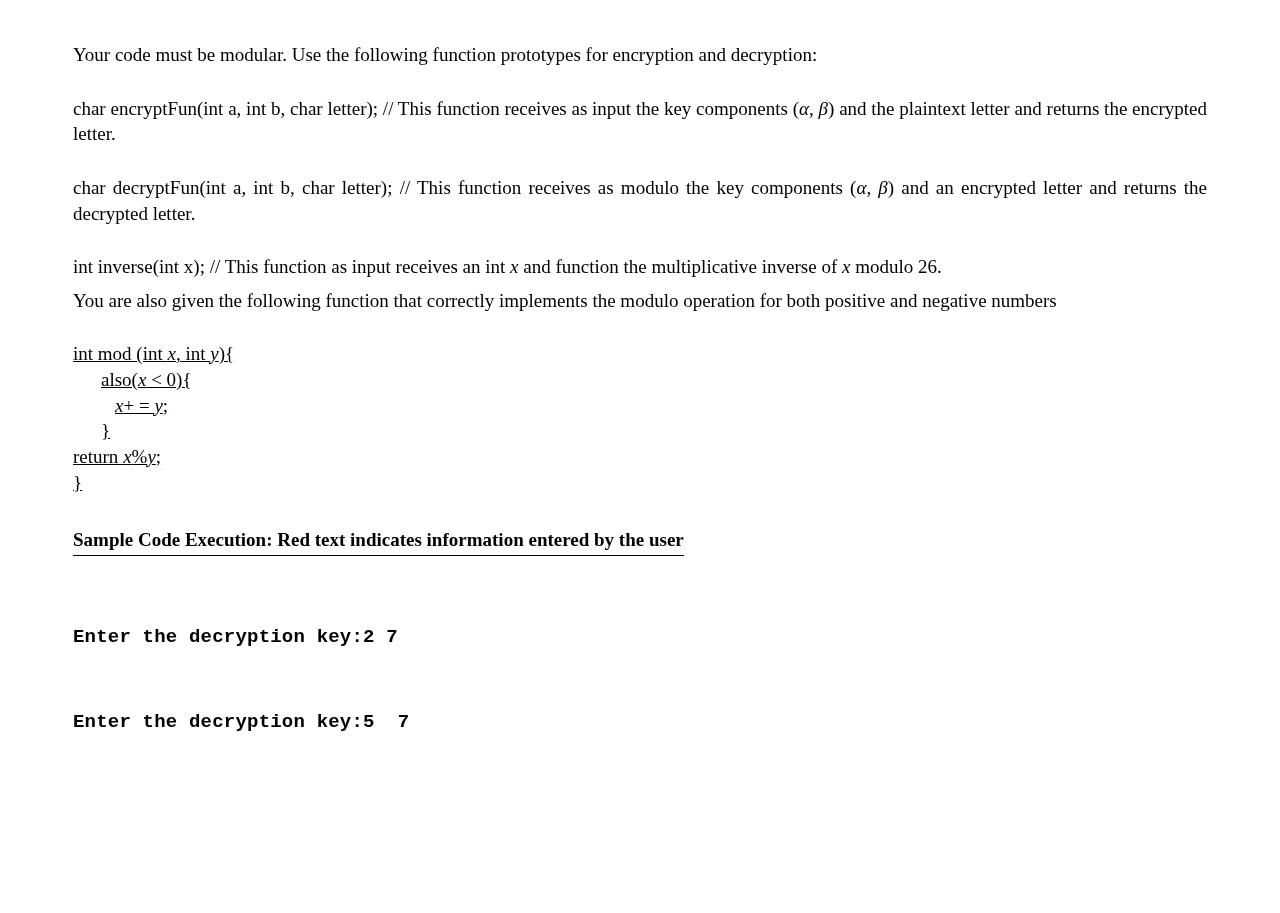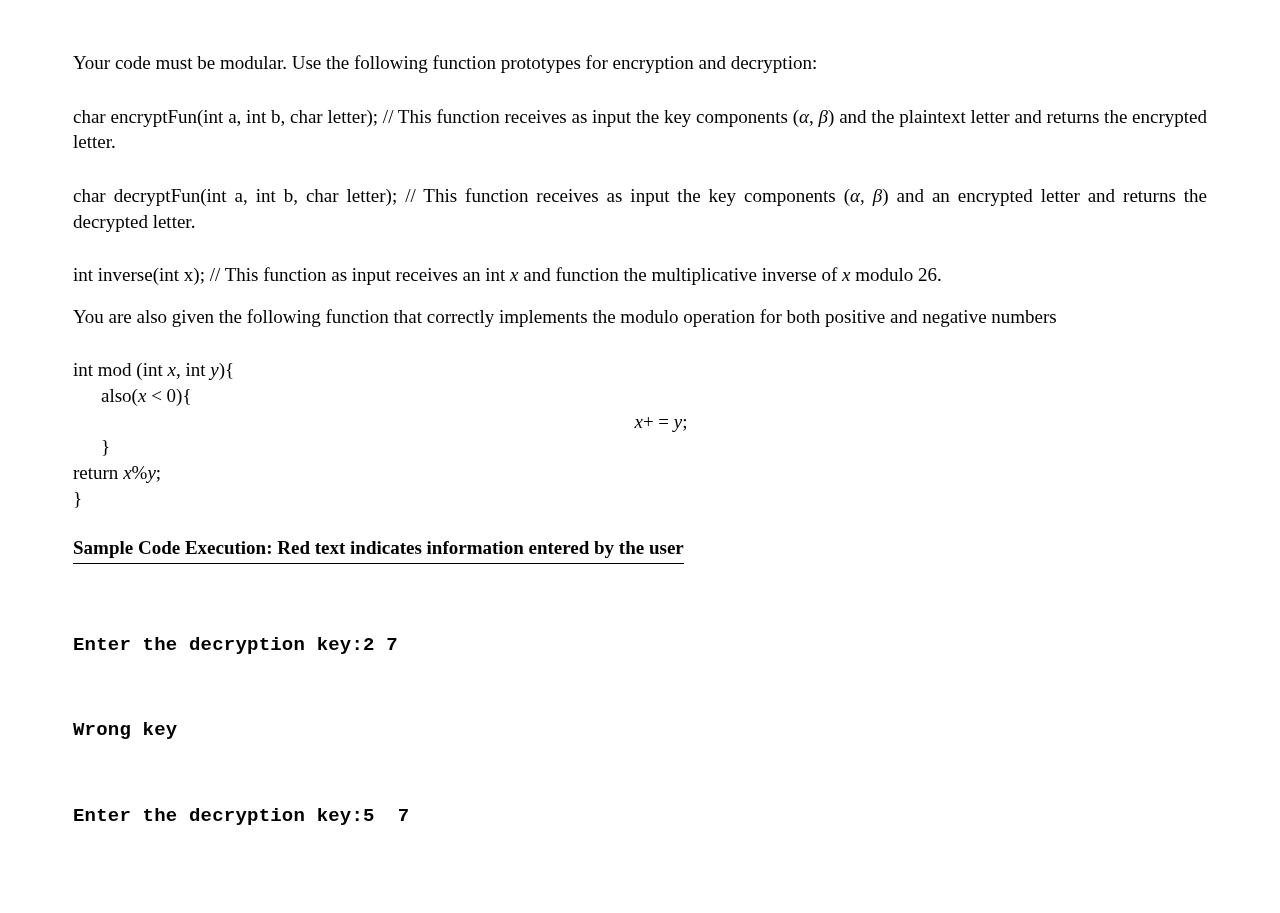--- a/index.html
+++ b/index.html
@@ -11,36 +11,37 @@
     font-size: 19px;
     line-height: 1.35;
   }
   .page {
     width: 1280px;
     box-sizing: border-box;
     padding: 34px 73px 40px 73px;
   }
   .para {
     text-align: justify;
-    margin: 16px 0 28px 0;
+    margin: 8px 0 28px 0;
   }
   .para-tight {
     text-align: justify;
     margin: 0 0 6px 0;
   }
   .code-block {
-    margin: 0 0 20px 0;
+    margin: 0 0 28px 0;
     line-height: 1.35;
+    text-decoration: underline;
   }
   .code-line {
     white-space: pre;
     font-family: "Times New Roman", "Nimbus Roman", serif;
   }
   .ind1 { padding-left: 28px; }
-  .ind2 { padding-left: 42px; text-align: center; }
+  .ind2 { padding-left: 42px; }
   .mathit { font-style: italic; font-family: "Times New Roman", serif; }
   .exec-header {
     font-weight: bold;
     margin: 0 0 10px 0;
     padding-top: 4px;
   }
   .underline-wrap {
     border-bottom: 1px solid #000;
     display: inline-block;
     padding-bottom: 2px;
@@ -60,21 +61,21 @@
 
 <div class="page">
 
   <p class="para">Your code must be modular. Use the following function prototypes for encryption and decryption:</p>
 
   <p class="para">
     <span>char encryptFun(int a, int b, char letter); // This function receives as input the key components (</span><span class="mathit">α</span><span>, </span><span class="mathit">β</span><span>) and the plaintext letter and returns the encrypted letter.</span>
   </p>
 
   <p class="para">
-    <span>char decryptFun(int a, int b, char letter); // This function receives as input the key components (</span><span class="mathit">α</span><span>, </span><span class="mathit">β</span><span>) and an encrypted letter and returns the decrypted letter.</span>
+    <span>char decryptFun(int a, int b, char letter); // This function receives as modulo the key components (</span><span class="mathit">α</span><span>, </span><span class="mathit">β</span><span>) and an encrypted letter and returns the decrypted letter.</span>
   </p>
 
   <p class="para-tight">
     <span>int inverse(int x); // This function as input receives an int </span><span class="mathit">x</span><span> and function the multiplicative inverse of </span><span class="mathit">x</span><span> modulo 26.</span>
   </p>
 
   <p class="para">You are also given the following function that correctly implements the modulo operation for both positive and negative numbers</p>
 
   <div class="code-block">
     <div class="code-line"><span>int mod (int </span><span class="mathit">x</span><span>, int </span><span class="mathit">y</span><span>){</span></div>
@@ -86,21 +87,20 @@
   </div>
 
   <div class="exec-header">
     <span class="underline-wrap">
       <span>Sample Code Execution: </span><span class="red">Red text indicates information entered by the user</span>
     </span>
   </div>
 
   <div class="exec">
     <span class="line"><span>Enter the decryption key:</span><span class="red">2 7</span></span>
-    <span class="line">Wrong key</span>
     <span class="line"><span>Enter the decryption key:</span><span class="red">5  7</span></span>
     
     
     
     
   </div>
 
 </div>
 
 </body></html>

